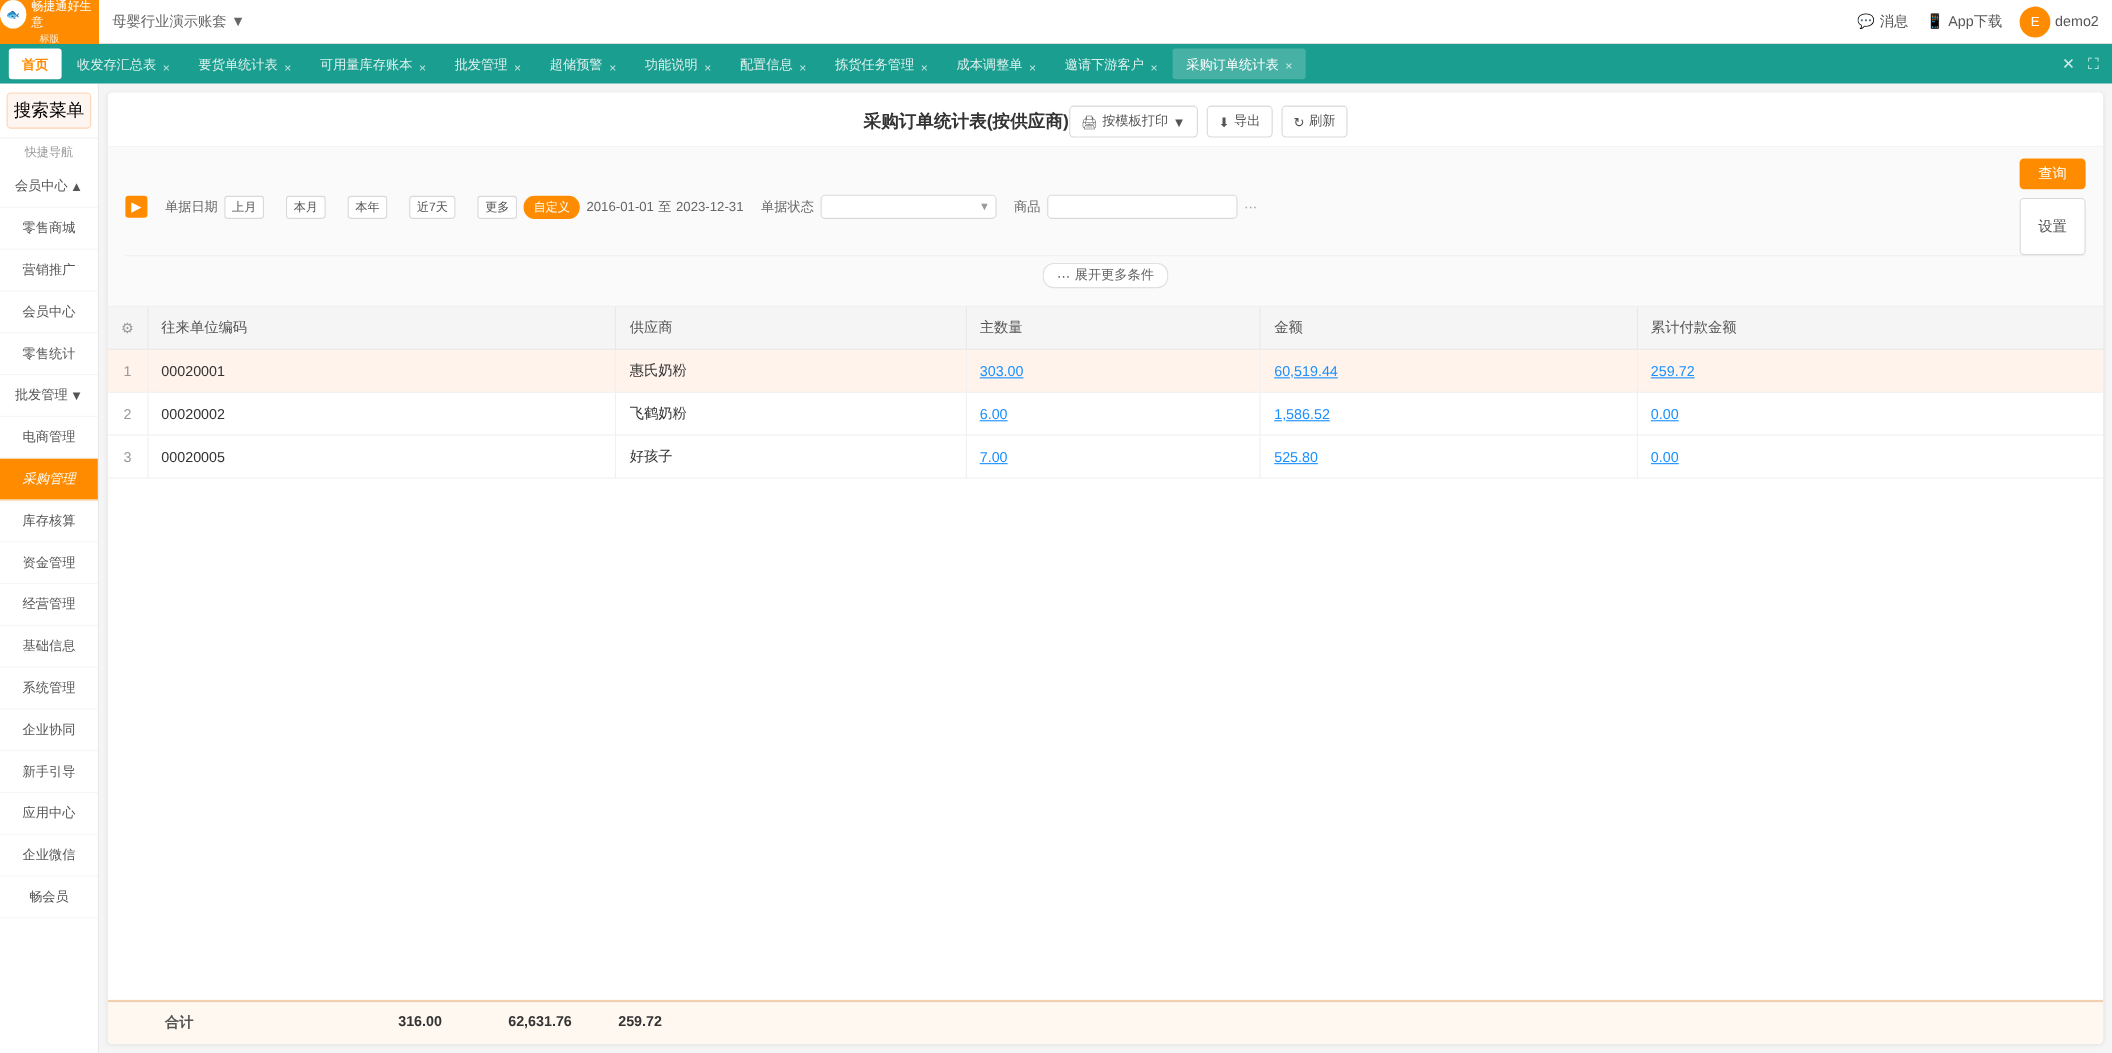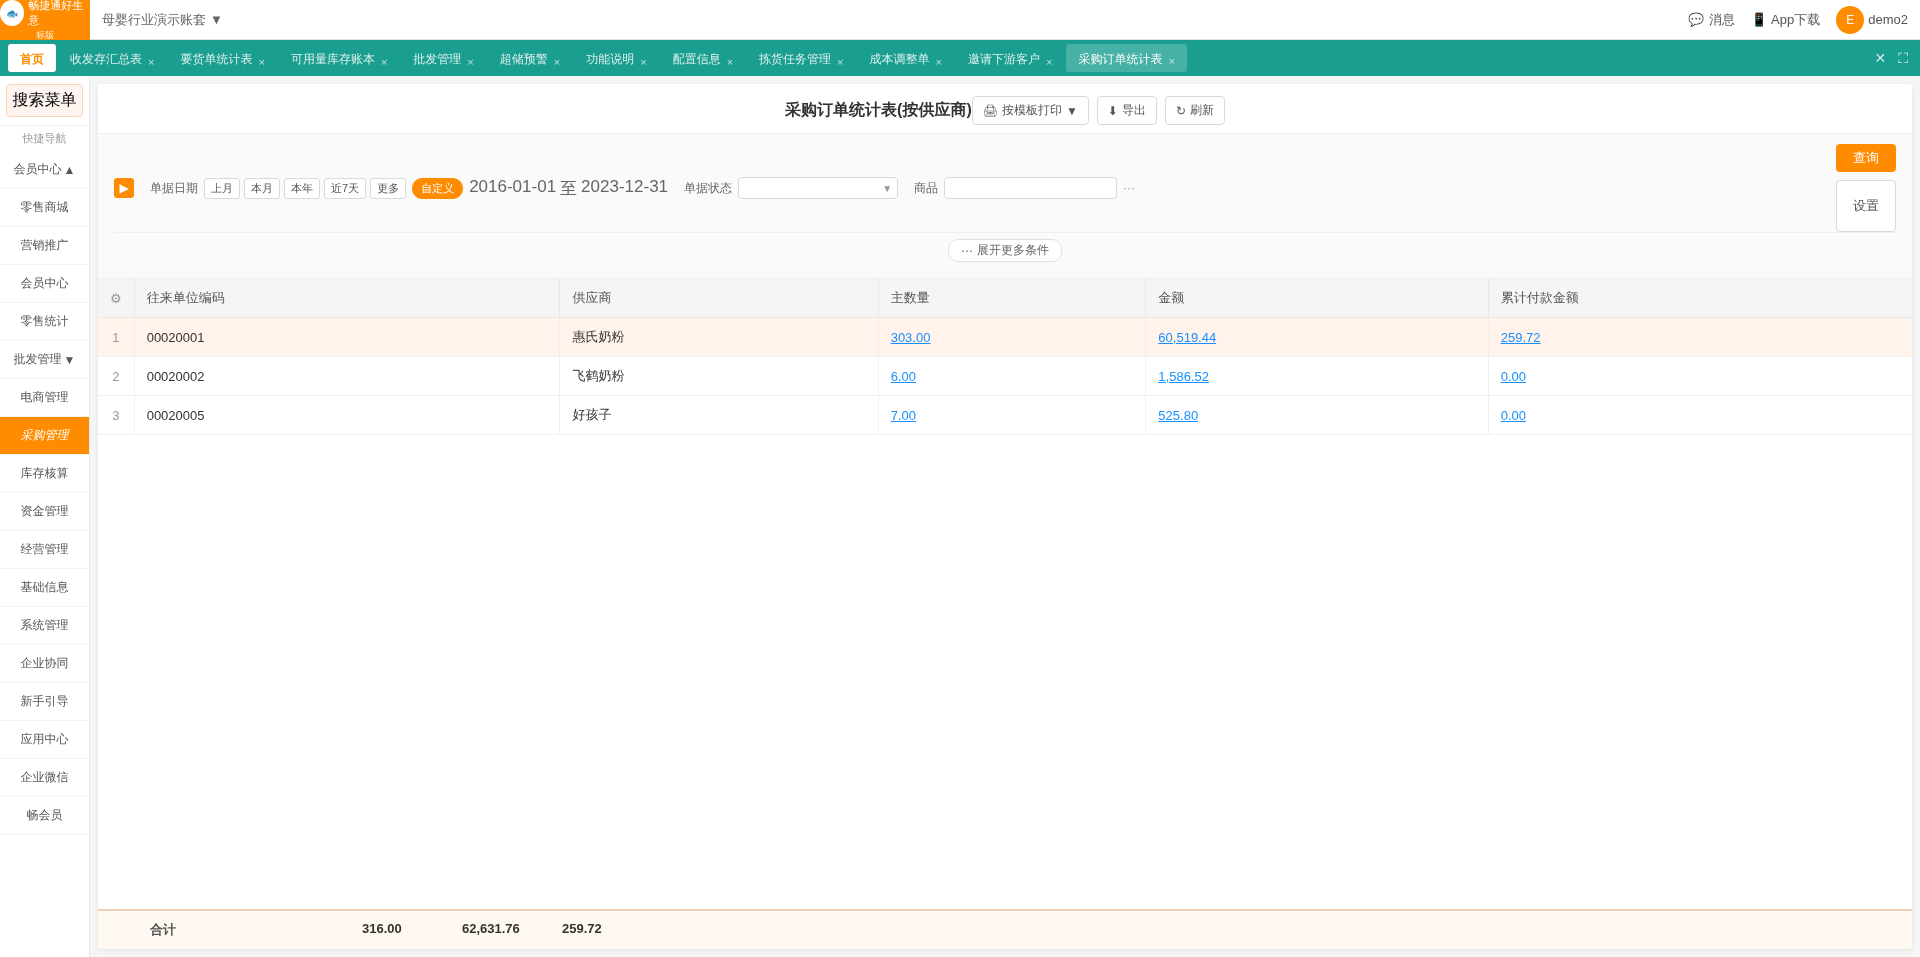--- a/index.html
+++ b/index.html
@@ -41,24 +41,24 @@
     .page-actions { display: flex; align-items: center; gap: 8px; }
     .btn-template { display: flex; align-items: center; gap: 4px; padding: 5px 10px; border: 1px solid #d9d9d9; background: #fff; border-radius: 4px; font-size: 12px; cursor: pointer; color: #555; }
     .btn-export { display: flex; align-items: center; gap: 4px; padding: 5px 10px; border: 1px solid #d9d9d9; background: #fff; border-radius: 4px; font-size: 12px; cursor: pointer; color: #555; }
     .btn-refresh { display: flex; align-items: center; gap: 4px; padding: 5px 10px; border: 1px solid #d9d9d9; background: #fff; border-radius: 4px; font-size: 12px; cursor: pointer; color: #555; }
 
     
     .filter-area { padding: 10px 16px; border-bottom: 1px solid #f0f0f0; background: #fafafa; }
     .filter-row { display: flex; align-items: center; gap: 16px; flex-wrap: wrap; }
     .filter-item { display: flex; align-items: center; gap: 6px; }
     .filter-label { color: #666; font-size: 12px; white-space: nowrap; }
-    .date-quick { display: flex; gap: 4px; }
+    .date-quick { display: flex; gap: 20px; }
     .date-btn { padding: 2px 6px; border: 1px solid #d9d9d9; border-radius: 3px; font-size: 11px; cursor: pointer; color: #555; background: #fff; }
     .date-btn.custom { background: #ff8c00; color: #fff; border-color: #ff8c00; padding: 2px 8px; border-radius: 10px; }
-    .date-input-group { display: flex; gap: 4px; font-size: 17px; color: #666; }
+    .date-input-group { display: flex; align-items: center; gap: 4px; font-size: 12px; color: #666; }
     .filter-select { padding: 3px 24px 3px 8px; border: 1px solid #d9d9d9; border-radius: 4px; font-size: 12px; color: #333; background: #fff; min-width: 160px; appearance: none; -webkit-appearance: none; cursor: pointer; }
     .select-wrapper { position: relative; display: inline-block; }
     .select-wrapper::after { content: '▼'; position: absolute; right: 6px; top: 50%; transform: translateY(-50%); font-size: 10px; color: #999; pointer-events: none; }
     .filter-input { padding: 3px 8px; border: 1px solid #d9d9d9; border-radius: 4px; font-size: 12px; min-width: 160px; }
     .btn-query { padding: 5px 16px; background: #ff8c00; color: #fff; border: none; border-radius: 4px; font-size: 13px; cursor: pointer; }
     .btn-setting { padding: 16px 16px; background: #fff; color: #555; border: 1px solid #d9d9d9; border-radius: 4px; font-size: 13px; cursor: pointer; margin-top: 4px; }
     .filter-toggle { width: 20px; height: 20px; background: #ff8c00; color: #fff; border-radius: 3px; display: flex; align-items: center; justify-content: center; cursor: pointer; font-size: 12px; flex-shrink: 0; }
     .expand-row { text-align: center; padding: 6px; border-top: 1px solid #f0f0f0; }
     .expand-more-btn { display: inline-flex; align-items: center; gap: 4px; color: #666; font-size: 12px; cursor: pointer; padding: 2px 12px; border: 1px solid #e0e0e0; border-radius: 10px; background: #fff; }
 

